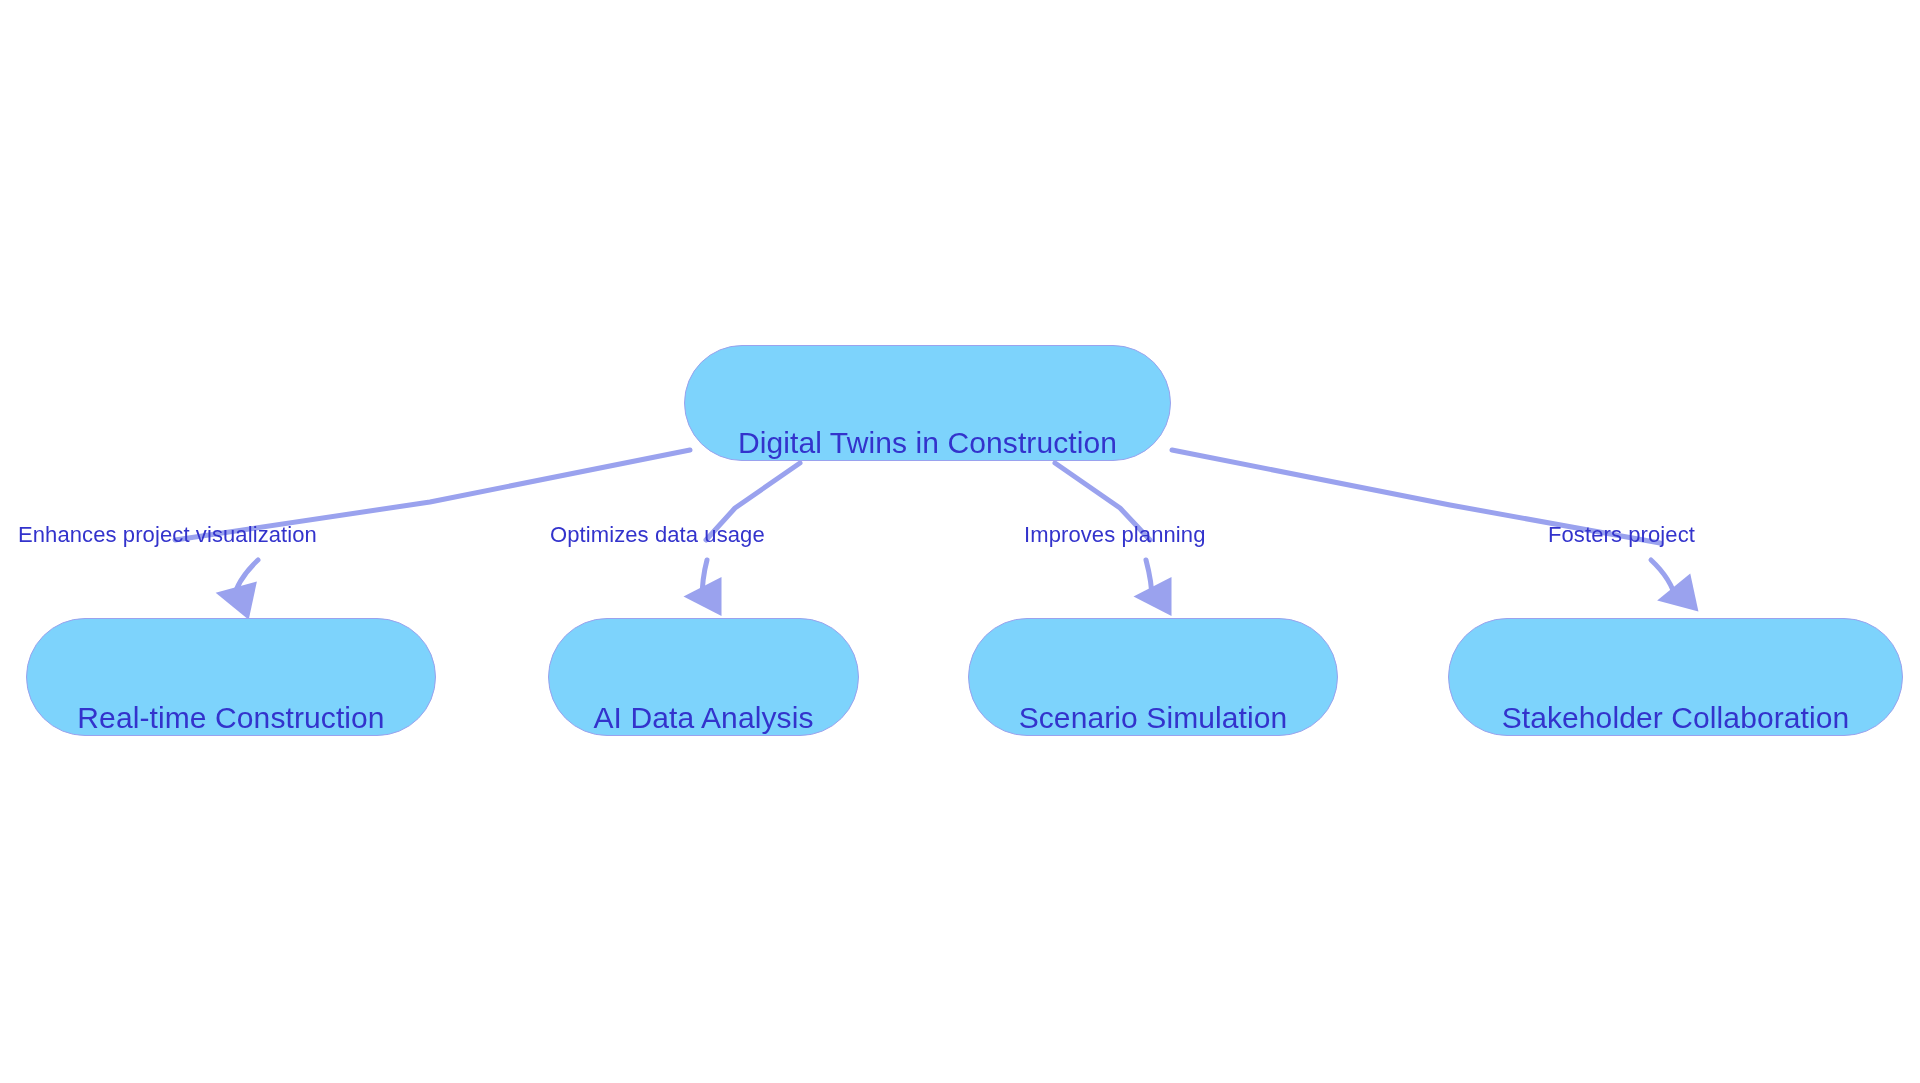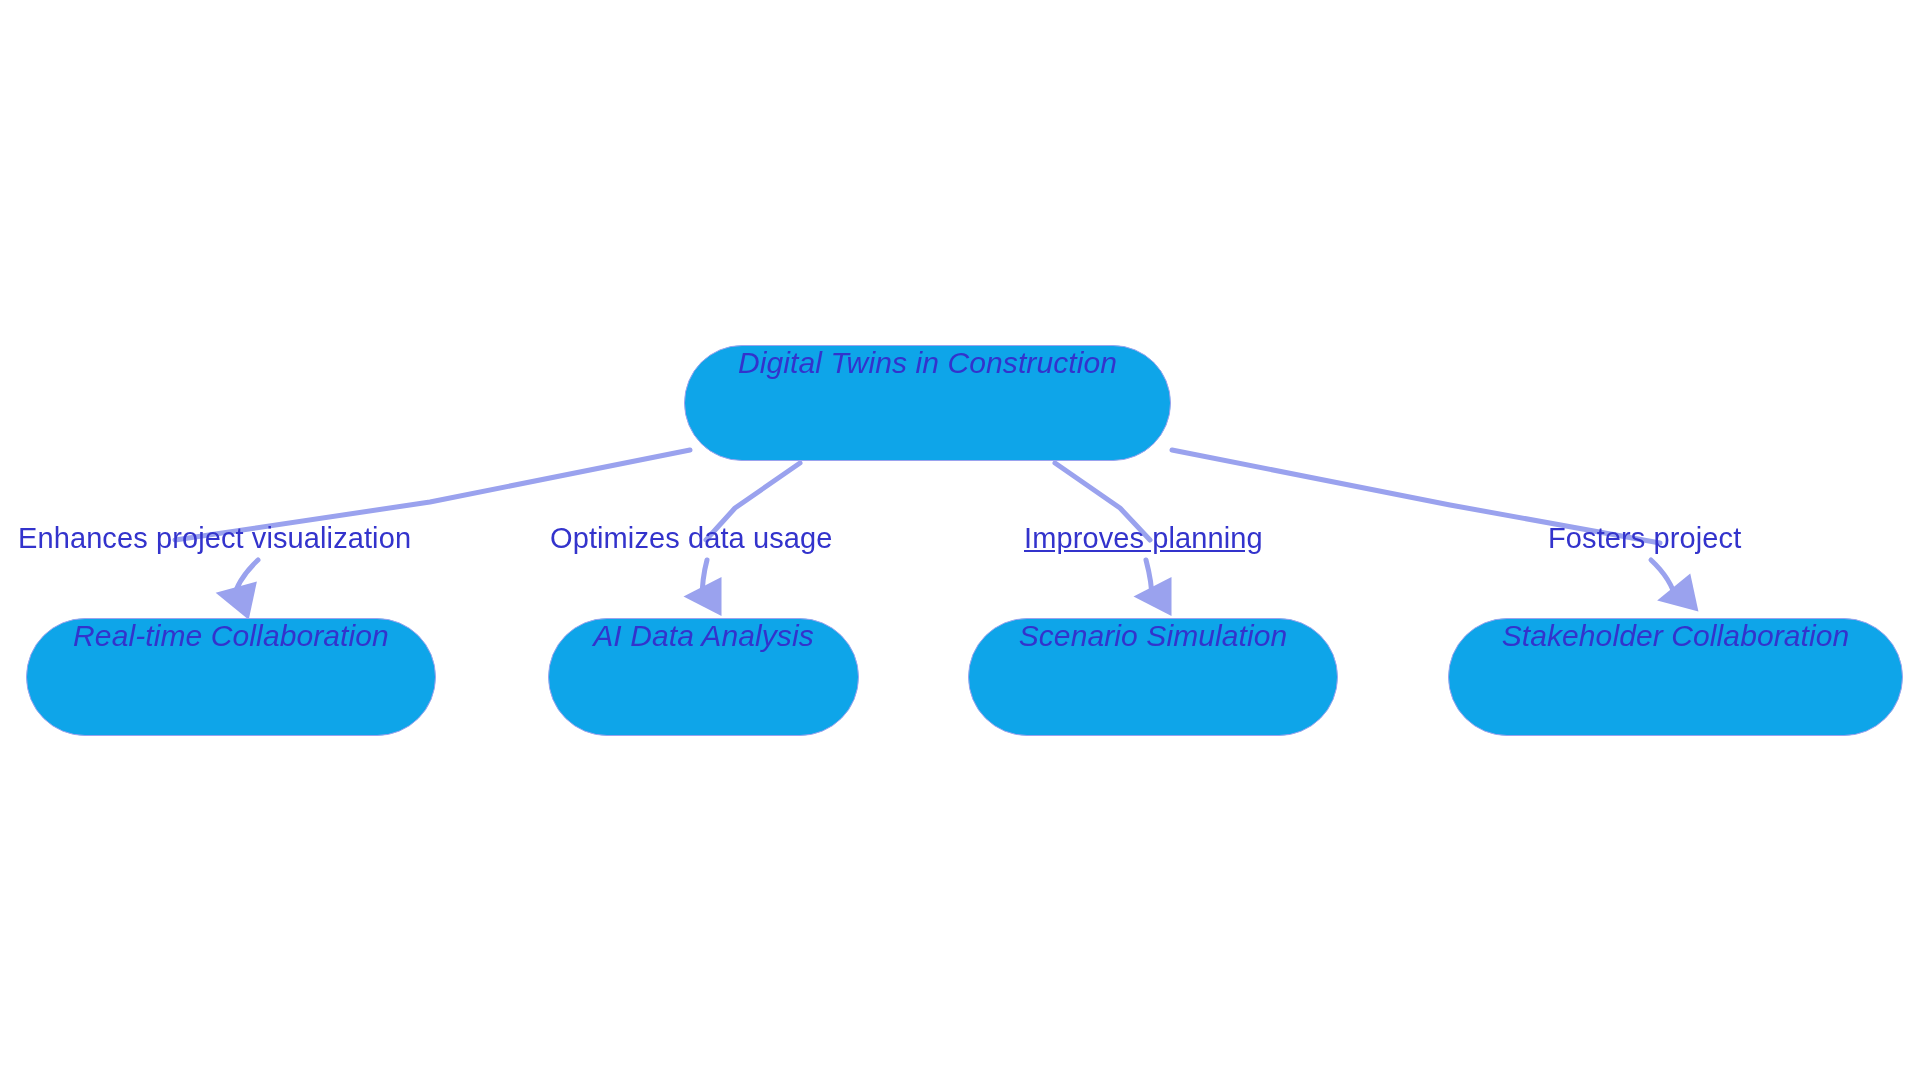--- a/index.html
+++ b/index.html
@@ -22,28 +22,27 @@
   #edge-layer {
     position: absolute;
     left: 0;
     top: 0;
     width: 1920px;
     height: 1083px;
   }
   .node {
     position: absolute;
     box-sizing: border-box;
-    background: #0ea5e9;
+    background: #7dd3fc;
     border: 1.6px solid #9aa2ee;
     border-radius: 999px;
     display: flex;
-    align-items: flex-start;
+    align-items: flex-end;
     justify-content: center;
     color: #3333cc;
-    font-style: italic;
   }
   .node-label {
     color: #3333cc;
     white-space: nowrap;
     letter-spacing: 0.1px;
   }
   #node-root {
     left: 684px;
     top: 345px;
     width: 487px;
@@ -71,27 +70,27 @@
     left: 968px;
     width: 370px;
   }
   #node-stakeholder-collaboration {
     left: 1448px;
     width: 455px;
   }
   .edge-label {
     position: absolute;
     color: #3333cc;
-    font-size: 29px;
+    font-size: 22px;
     white-space: nowrap;
     letter-spacing: 0.1px;
   }
   #edge-label-0 { left: 18px;   top: 522px; }
   #edge-label-1 { left: 550px;  top: 522px; text-align: right; }
-  #edge-label-2 { left: 1024px; top: 522px; text-decoration: underline; }
+  #edge-label-2 { left: 1024px; top: 522px; }
   #edge-label-3 { left: 1548px; top: 522px; }
 </style>
 </head>
 <body>
 
 <div id="diagram-root">
 
   <svg id="edge-layer" viewBox="0 0 1920 1083" width="1920" height="1083" xmlns="http://www.w3.org/2000/svg">
     <defs>
       <marker id="arrowhead" markerWidth="9" markerHeight="9" refX="5.2" refY="4.5" orient="auto" markerUnits="strokeWidth">
@@ -114,21 +113,21 @@
     <path d="M 1146,560 C 1150,575 1152,588 1152,600" fill="none" stroke="#9aa2ee" stroke-width="5" stroke-linecap="round" marker-end="url(#arrowhead)"></path>
 
     <path d="M 1651,560 C 1666,574 1673,586 1676,600" fill="none" stroke="#9aa2ee" stroke-width="5" stroke-linecap="round" marker-end="url(#arrowhead)"></path>
   </svg>
 
   <div class="node" id="node-root">
     <span class="node-label">Digital Twins in Construction</span>
   </div>
 
   <div class="node leaf" id="node-realtime-visualization">
-    <span class="node-label">Real-time Collaboration</span>
+    <span class="node-label">Real-time Construction</span>
   </div>
 
   <div class="node leaf" id="node-ai-data-analysis">
     <span class="node-label">AI Data Analysis</span>
   </div>
 
   <div class="node leaf" id="node-stakeholder-collaboration">
     <span class="node-label">Stakeholder Collaboration</span>
   </div>
 

